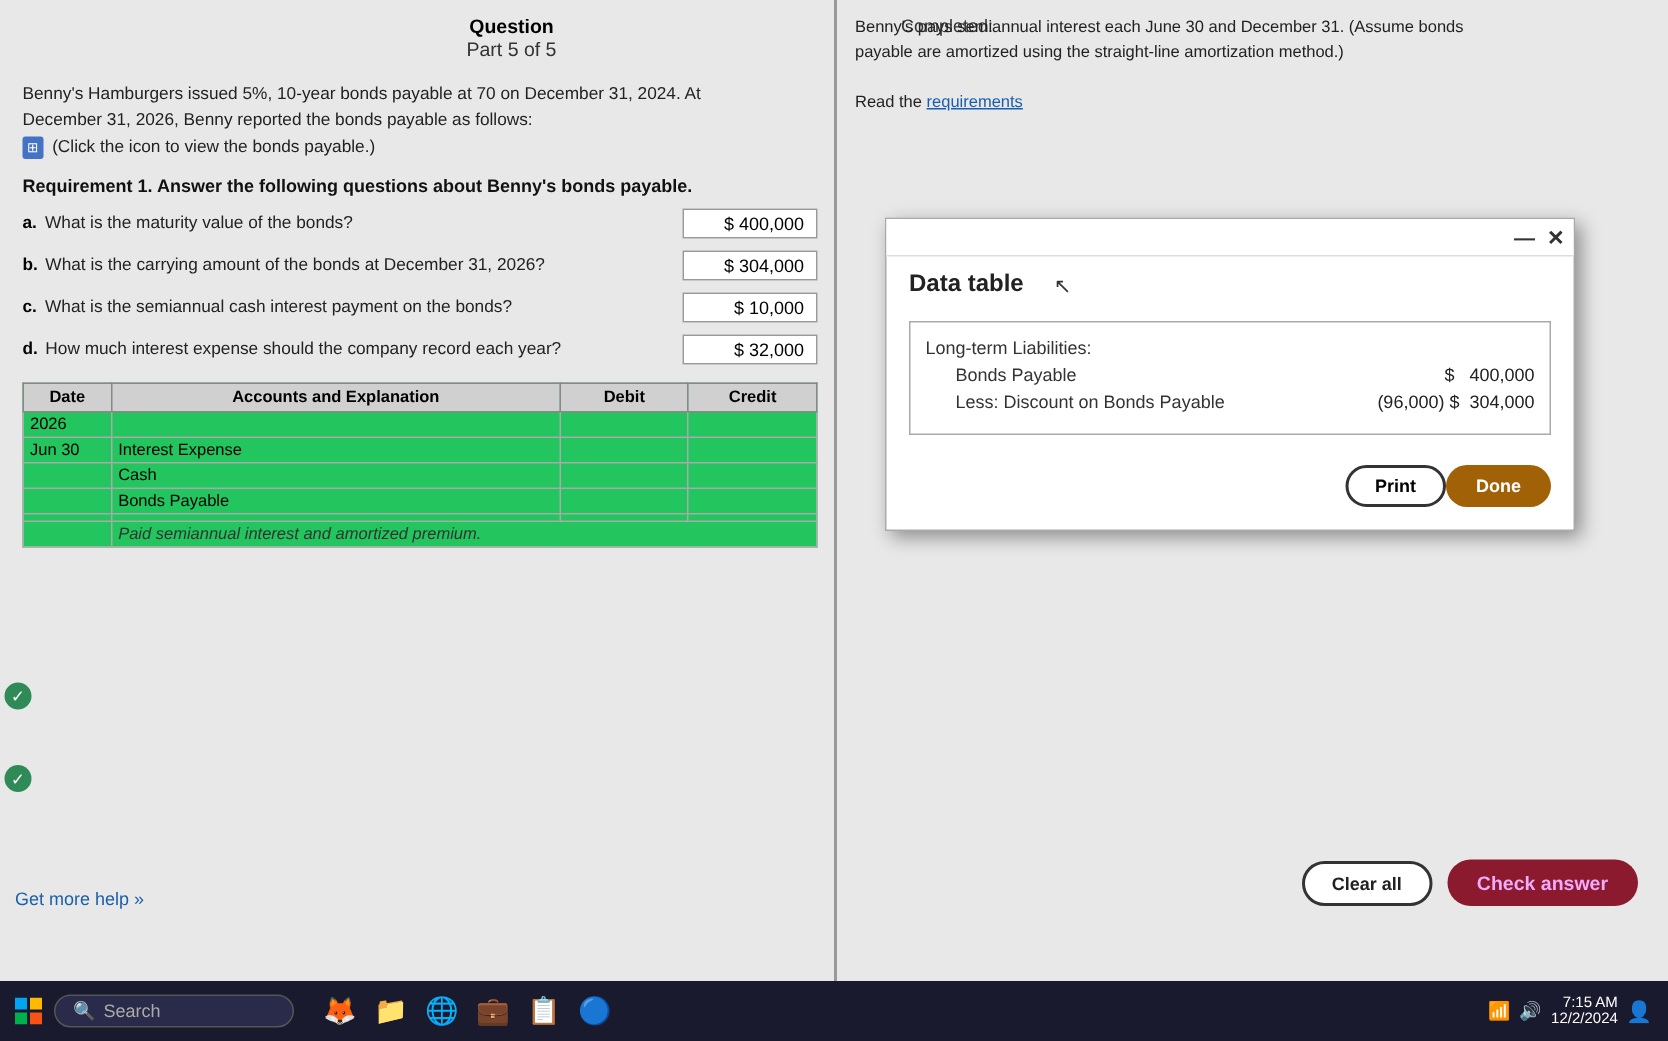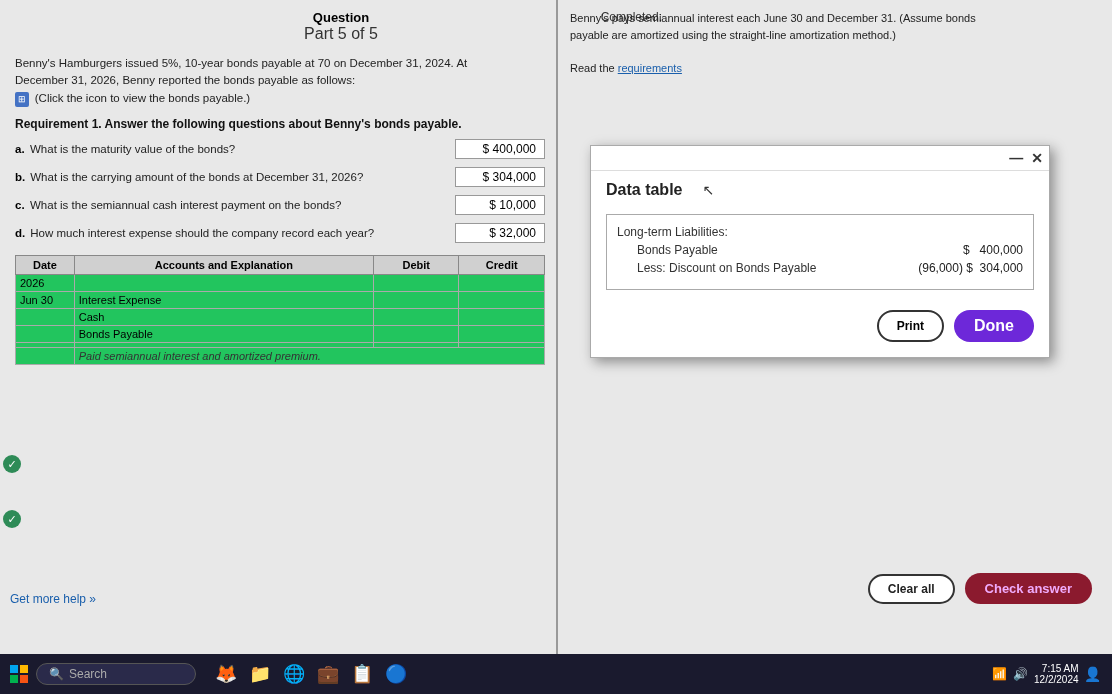--- a/index.html
+++ b/index.html
@@ -35,21 +35,21 @@
       text-align: center;
       flex: 0 0 200px;
     }
 
     .question-header .question-label {
       font-weight: bold;
       font-size: 13px;
     }
 
     .question-header .part-label {
-      font-size: 16px;
+      font-size: 13px;
       color: #333;
     }
 
     
     .left-panel {
       position: absolute;
       top: 55px;
       left: 0;
       width: 560px;
       padding: 0 15px;
@@ -353,40 +353,40 @@
       text-align: right;
     }
 
     .data-indent {
       padding-left: 20px;
     }
 
     .modal-footer {
       display: flex;
       justify-content: flex-end;
-      gap: 10px;
+      gap: 0;
       padding: 10px 15px 15px;
     }
 
     .btn-print {
       background: white;
       border: 2px solid #333;
       border-radius: 20px;
       padding: 5px 18px;
       font-size: 12px;
       cursor: pointer;
       font-weight: bold;
     }
 
     .btn-done {
-      background: #6d28d9;
+      background: #a16207;
       border: none;
       border-radius: 20px;
       padding: 7px 20px;
-      font-size: 16px;
+      font-size: 12px;
       cursor: pointer;
       color: white;
       font-weight: bold;
     }
 
     .get-more-help {
       position: absolute;
       bottom: 48px;
       left: 10px;
       font-size: 12px;

